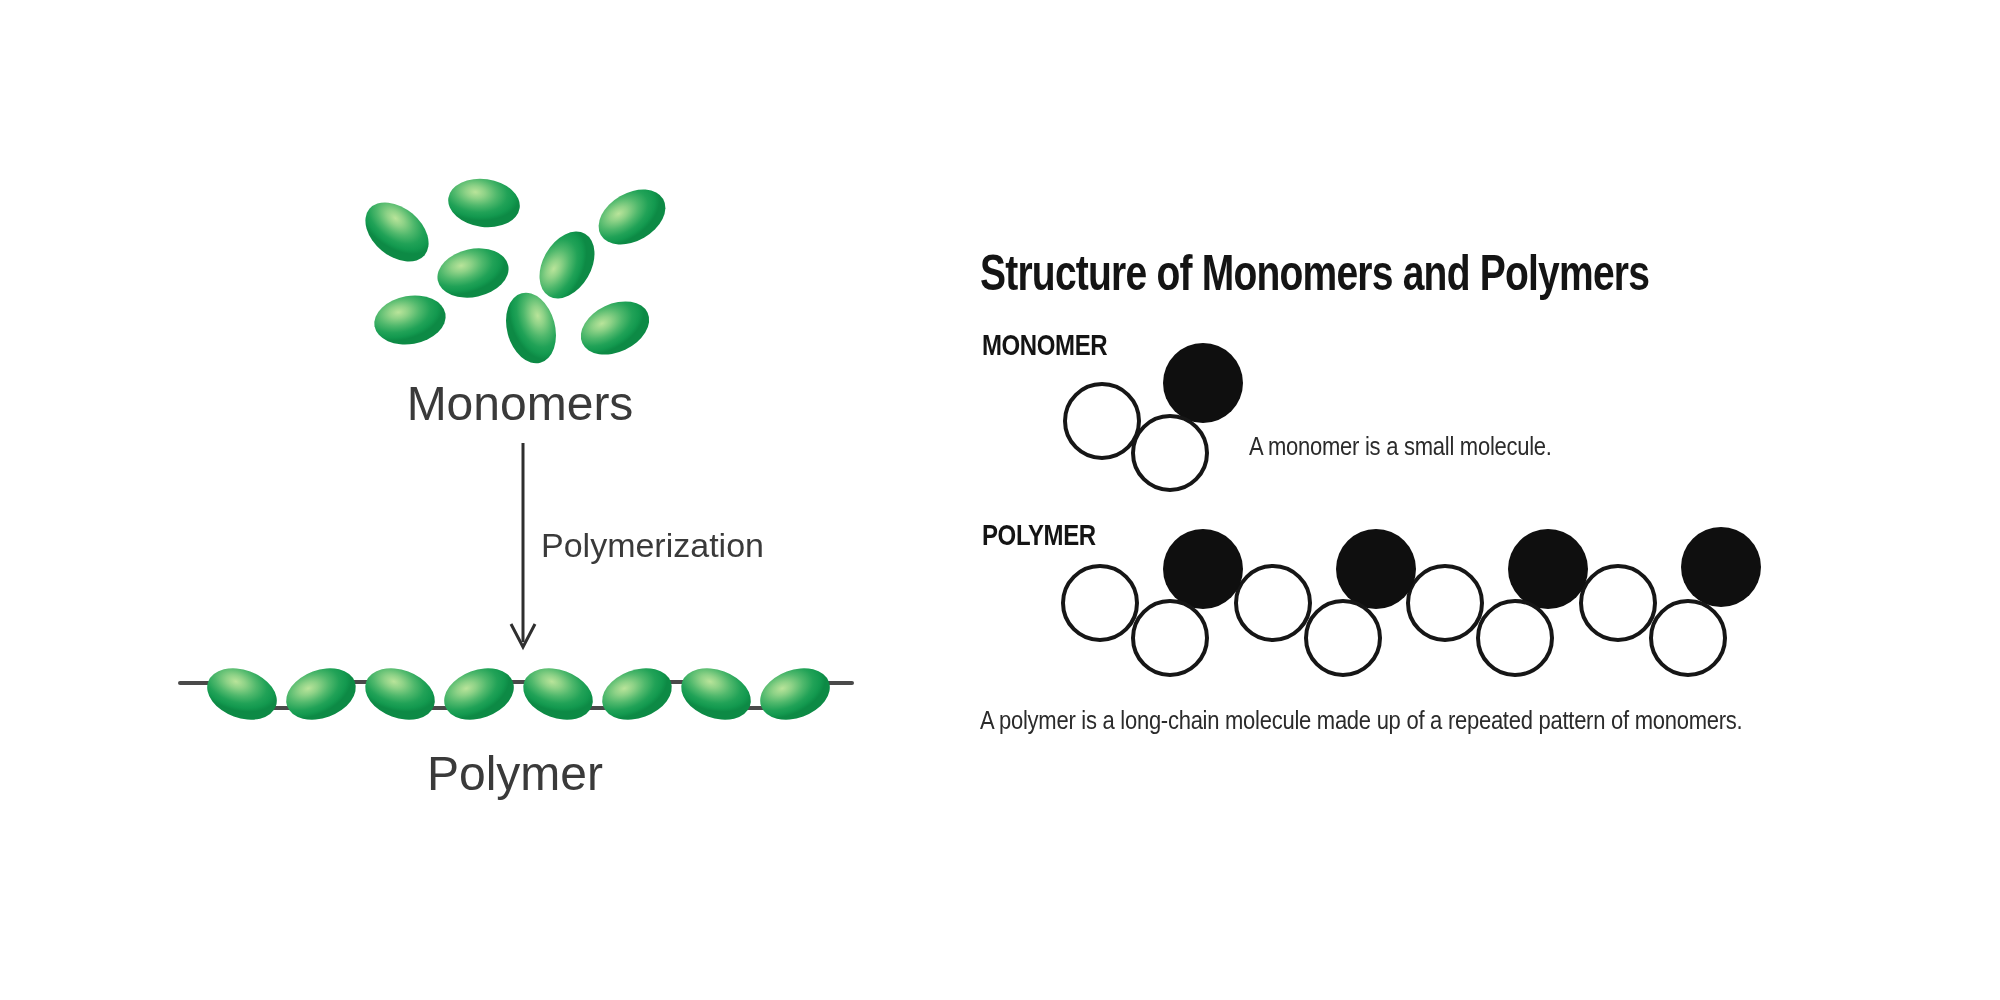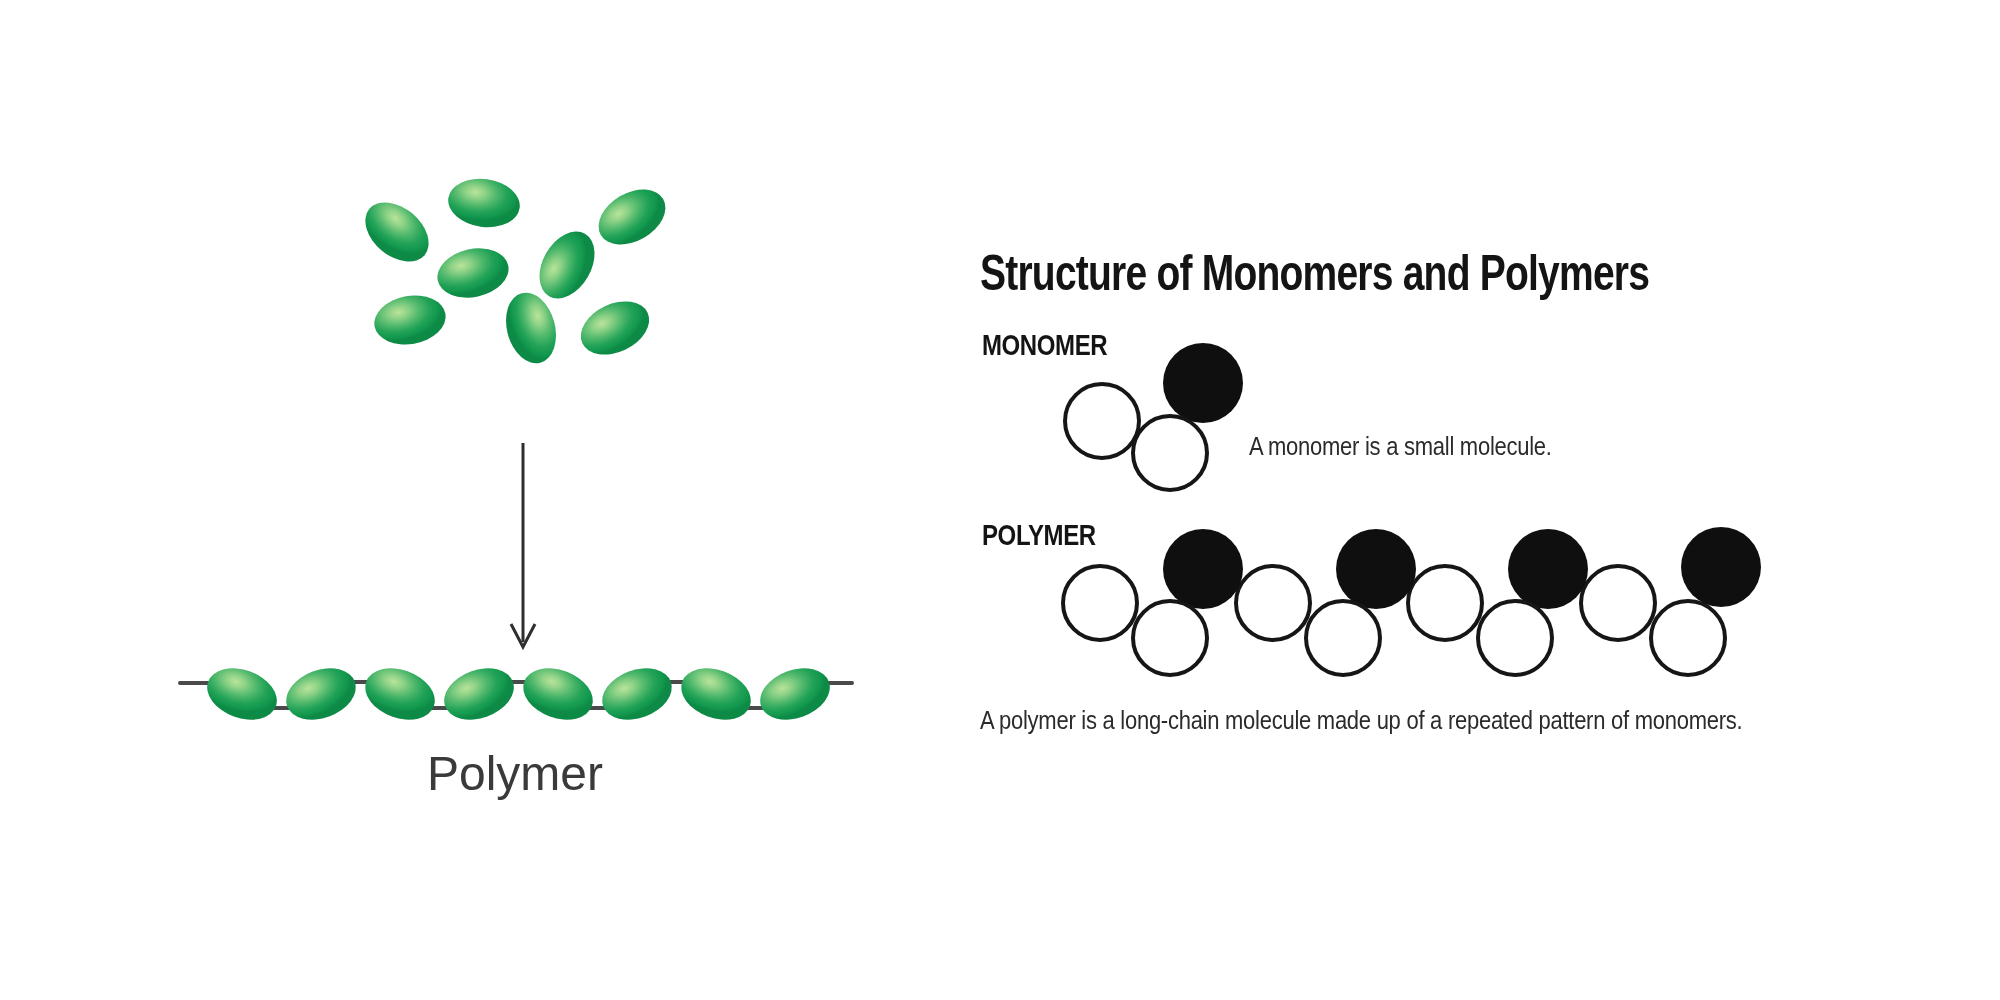--- a/index.html
+++ b/index.html
@@ -45,26 +45,28 @@
       <div class="green-bead" style="left: 361px; top: 208px; transform: rotate(40deg);"></div>
       <div class="green-bead" style="left: 448px; top: 179px; transform: rotate(8deg);"></div>
       <div class="green-bead" style="left: 596px; top: 193px; transform: rotate(-30deg);"></div>
       <div class="green-bead" style="left: 437px; top: 249px; transform: rotate(-12deg);"></div>
       <div class="green-bead" style="left: 531px; top: 241px; transform: rotate(-60deg);"></div>
       <div class="green-bead" style="left: 374px; top: 296px; transform: rotate(-10deg);"></div>
       <div class="green-bead" style="left: 495px; top: 304px; transform: rotate(75deg);"></div>
       <div class="green-bead" style="left: 579px; top: 304px; transform: rotate(-25deg);"></div>
     </div>
 
+  <div class="lbl lbl-monomers">Monomers</div>
 
   <svg class="abs" style="left:500px;top:440px;" width="60" height="215" viewBox="0 0 60 215">
     <line x1="23" y1="3" x2="23" y2="202" stroke="#2f2f2f" stroke-width="3"></line>
     <polyline points="11,184 23,207 35,184" fill="none" stroke="#2f2f2f" stroke-width="3"></polyline>
   </svg>
 
+  <div class="lbl lbl-polymerization">Polymerization</div>
 
   <div class="abs" id="chain-left">
       <div class="chain-link" style="left: 178px; top: 681px; width: 34px;"></div>
       <div class="chain-link" style="left: 268px; top: 706px; width: 26px;"></div>
       <div class="chain-link" style="left: 347px; top: 680px; width: 26px;"></div>
       <div class="chain-link" style="left: 426px; top: 706px; width: 26px;"></div>
       <div class="chain-link" style="left: 505px; top: 680px; width: 26px;"></div>
       <div class="chain-link" style="left: 584px; top: 706px; width: 26px;"></div>
       <div class="chain-link" style="left: 663px; top: 680px; width: 26px;"></div>
       <div class="chain-link" style="left: 742px; top: 706px; width: 26px;"></div>

